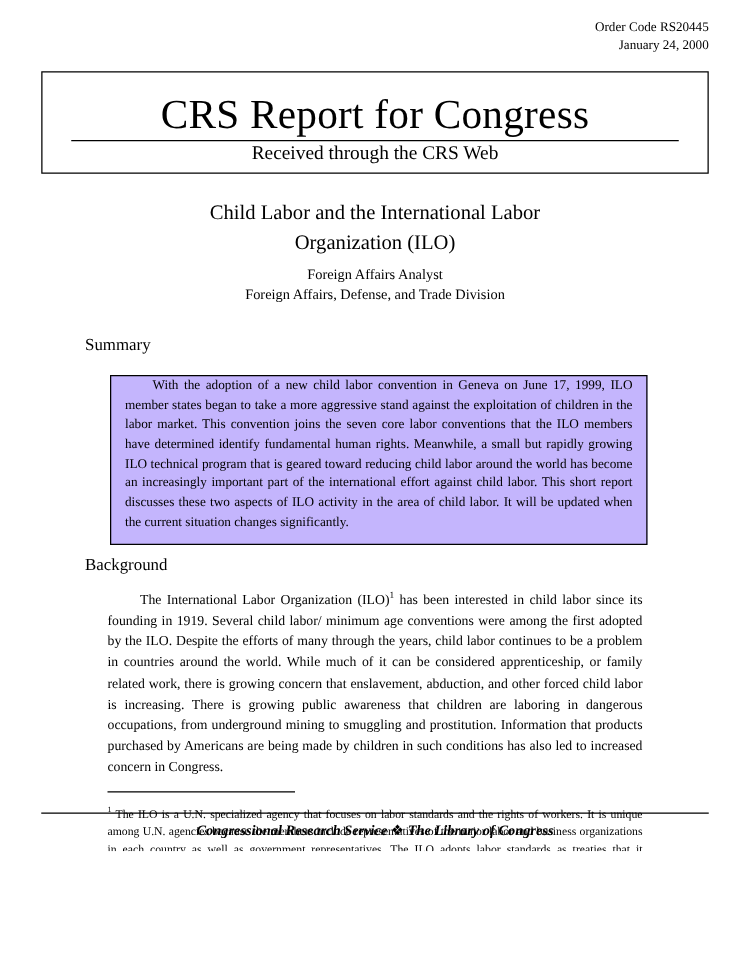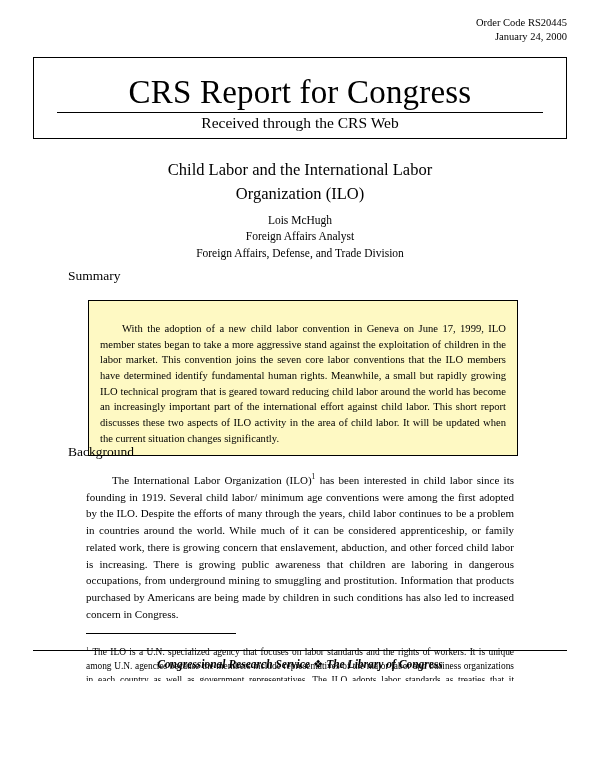--- a/index.html
+++ b/index.html
@@ -92,23 +92,23 @@
   .heading-summary { top: 268px; }
   .heading-background { top: 444px; }
 
   
   .summary-box {
     position: absolute;
     top: 300px;
     left: 88px;
     width: 430px;
     box-sizing: border-box;
-    background: #fef9c3;
+    background: #c4b5fd;
     border: 1.4px solid #000000;
-    padding: 20px 11px 9px 11px;
+    padding: 0 11px 9px 11px;
   }
   .summary-box p {
     margin: 0;
     font-size: 10.6px;
     line-height: 1.48;
     text-align: justify;
     text-indent: 22px;
   }
 
   
@@ -193,21 +193,20 @@
     <div class="masthead-rule"></div>
     <div class="masthead-sub">Received through the CRS Web</div>
   </div>
 
   <div class="doc-title">
     <div>Child Labor and the International Labor</div>
     <div>Organization (ILO)</div>
   </div>
 
   <div class="byline">
-    <div>Lois McHugh</div>
     <div>Foreign Affairs Analyst</div>
     <div>Foreign Affairs, Defense, and Trade Division</div>
   </div>
 
   <div class="heading heading-summary">Summary</div>
 
   <div class="summary-box">
     <p>With the adoption of a new child labor convention in Geneva on June 17, 1999, ILO member states began to take a more aggressive stand against the exploitation of children in the labor market.  This convention joins the seven core labor conventions that the ILO members have determined identify fundamental human rights.   Meanwhile, a small but rapidly growing ILO technical program that is geared toward reducing child labor around the world has become an increasingly important part of the international effort against child labor.  This short report discusses these two aspects of ILO activity in the area of child labor.  It will be updated when the current situation changes significantly.</p>
   </div>
 

